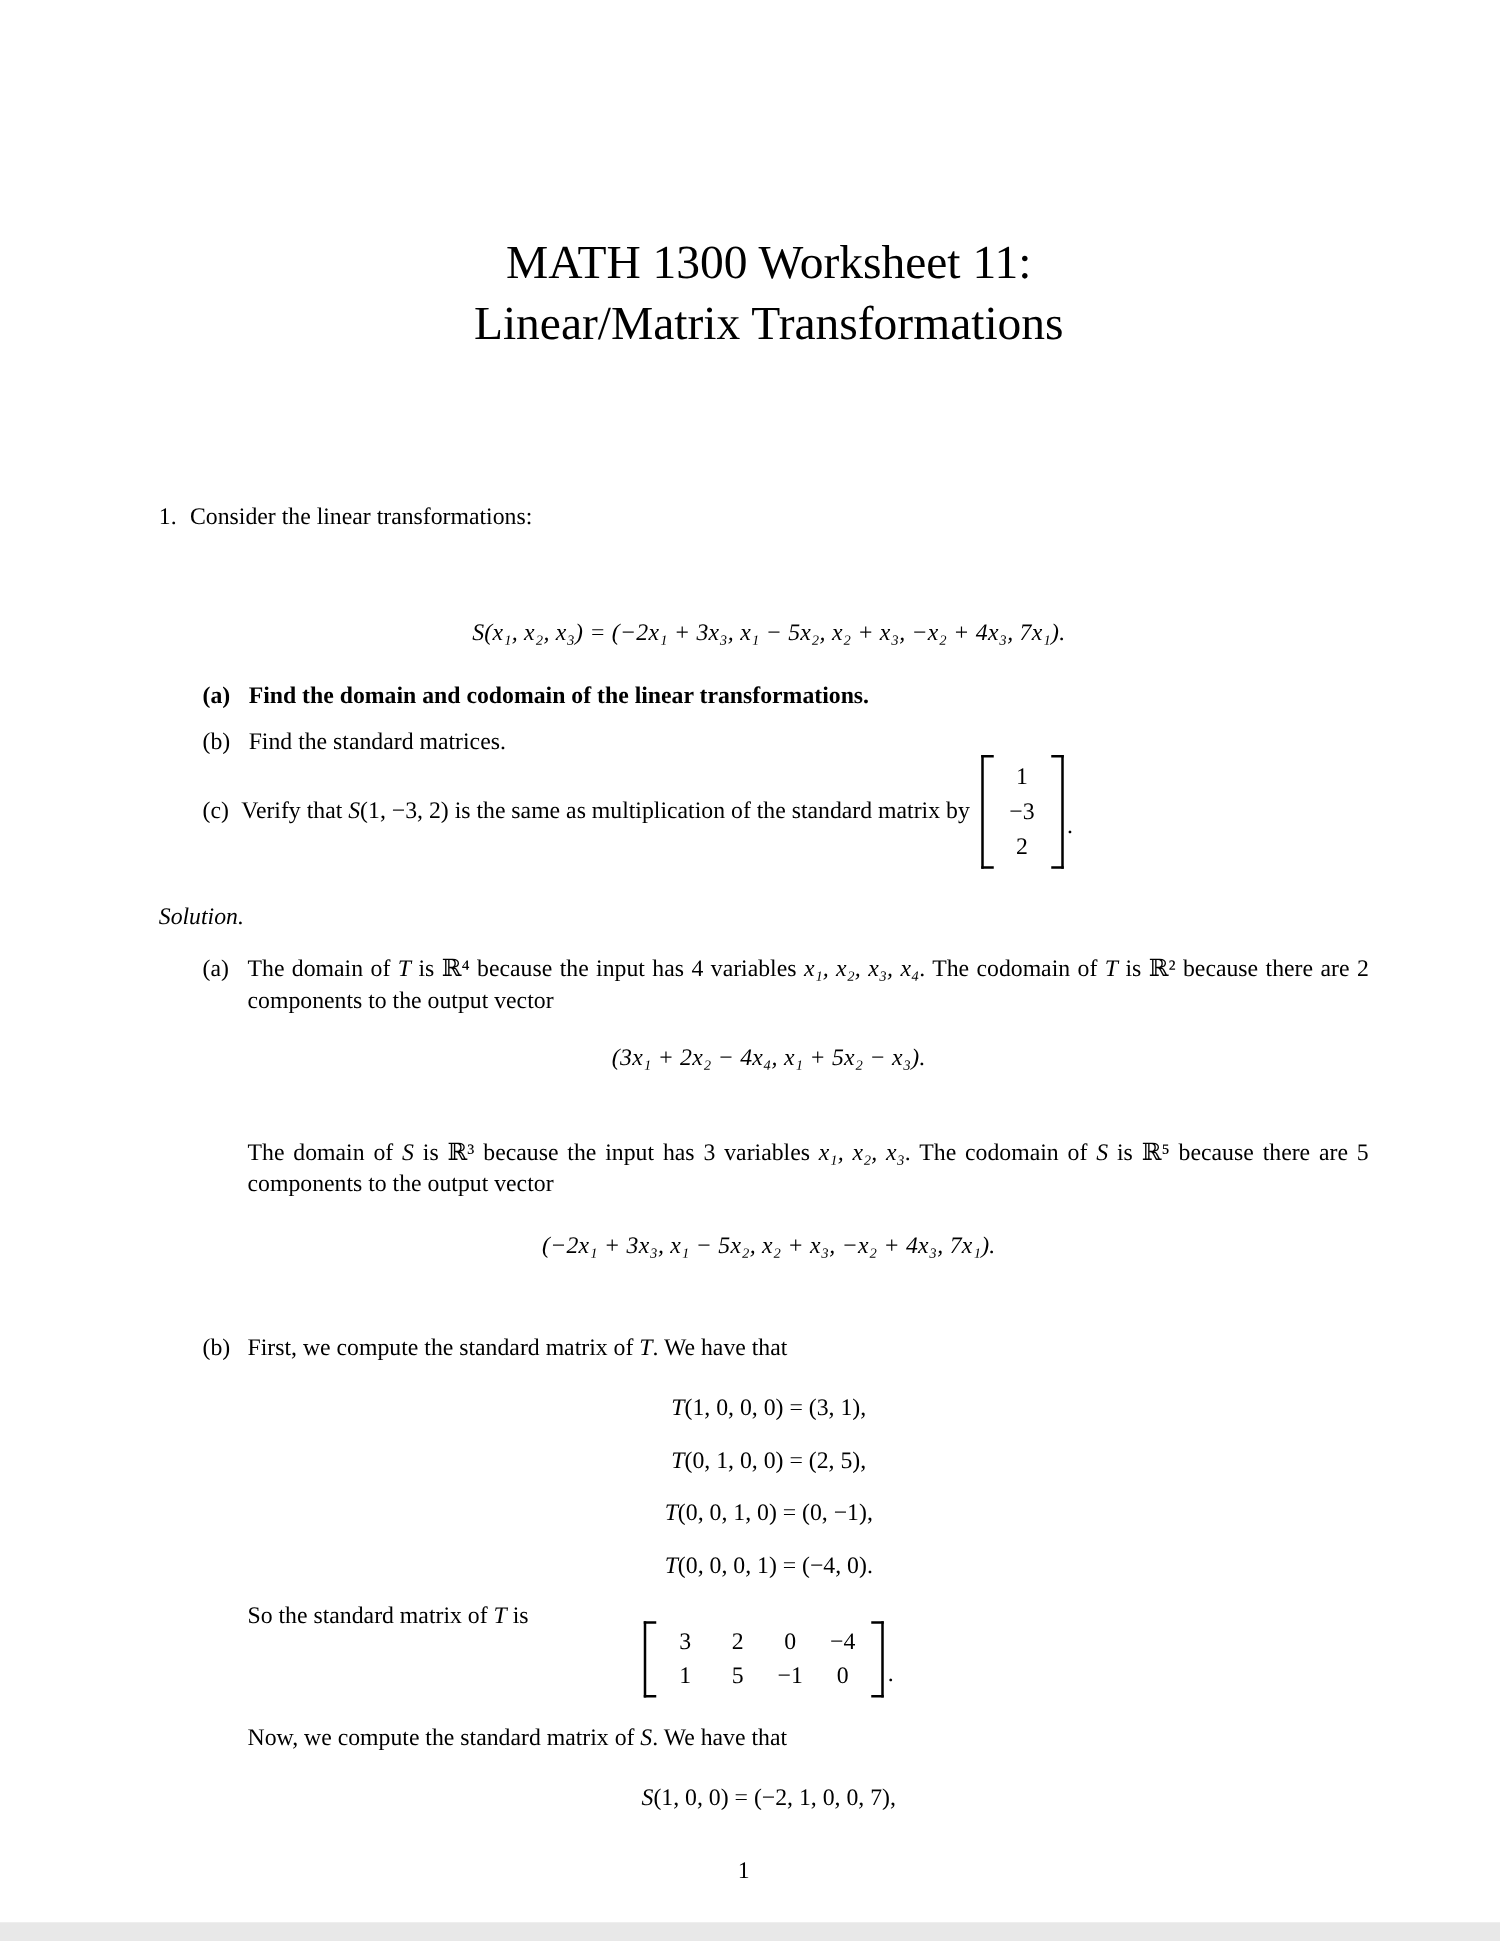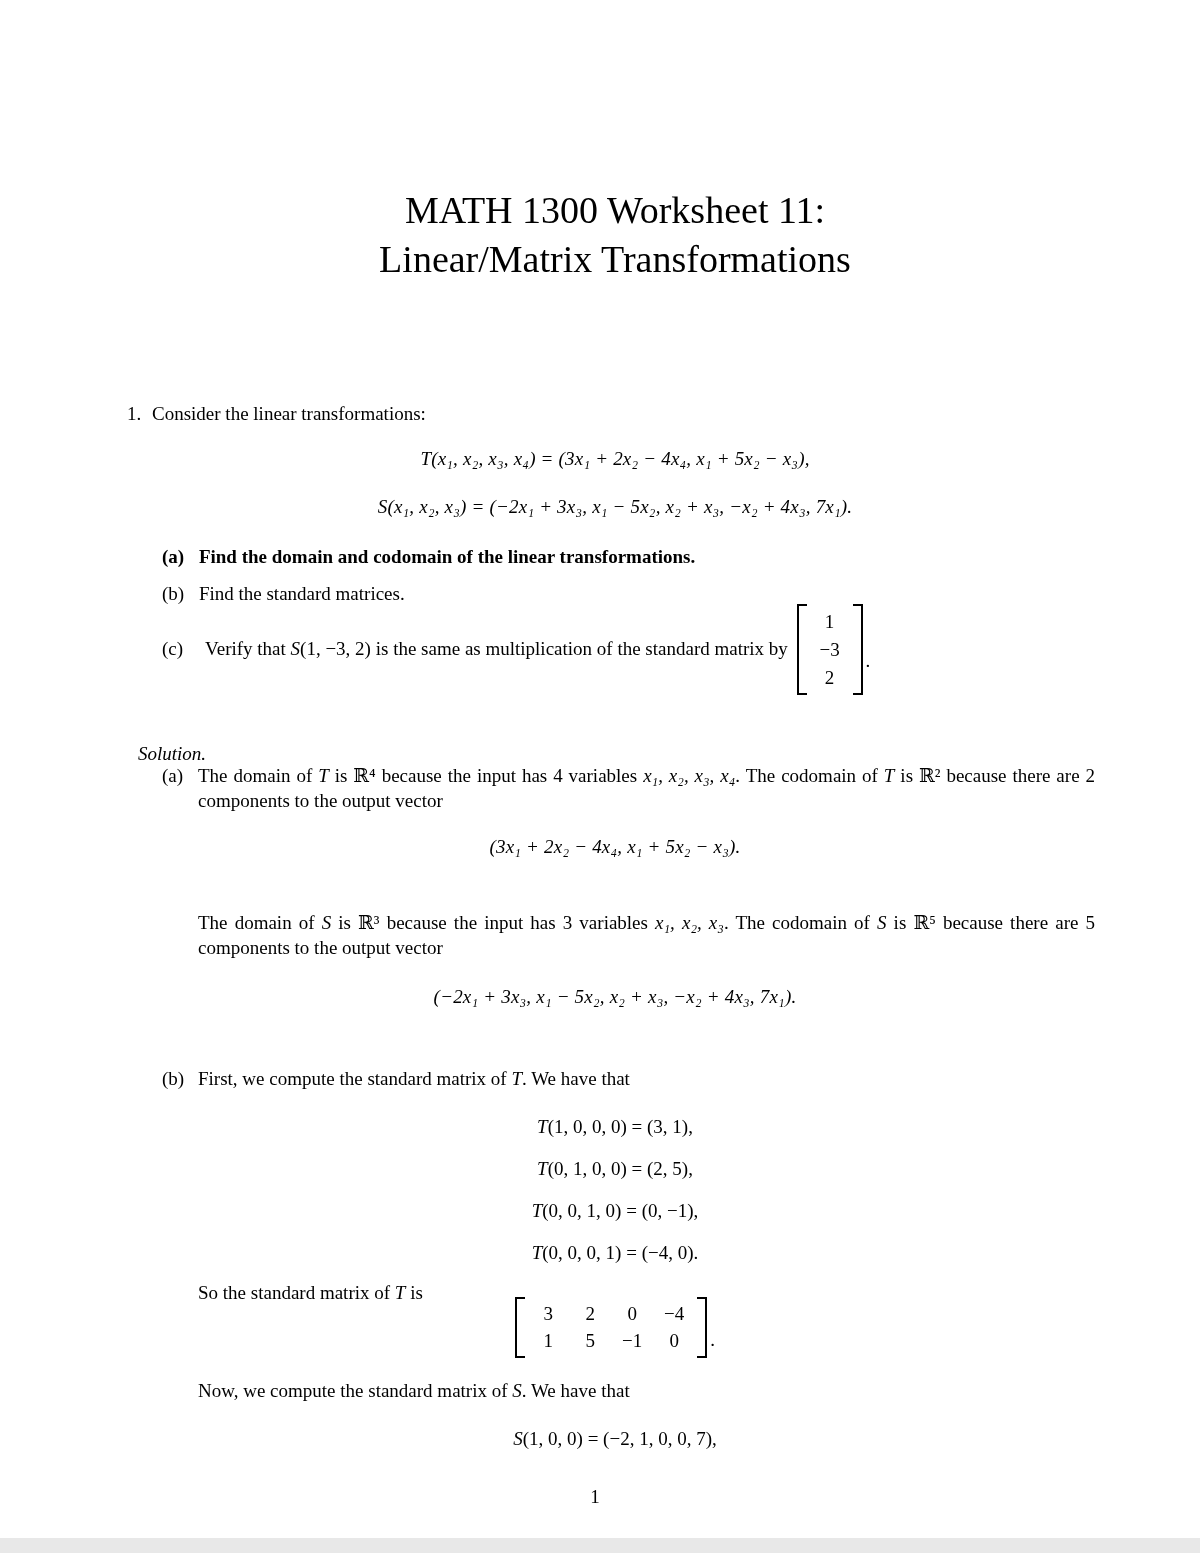--- a/index.html
+++ b/index.html
@@ -45,51 +45,50 @@
   <div class="abs title">
     <div>MATH 1300 Worksheet 11:</div>
     <div>Linear/Matrix Transformations</div>
   </div>
 
   <div class="abs body-line" style="left:127px;top:401px;">
     <span>1.</span>
     <span style="padding-left:6px;">Consider the linear transformations:</span>
   </div>
 
-  <div class="abs disp eq" style="top:448px;">T(x₁, x₂, x₃, x₄) = (3x₁ + 2x₂ − 4x₄, x₁ + 5x₂ − x₃),</div>
   <div class="abs disp eq" style="top:496px;">S(x₁, x₂, x₃) = (−2x₁ + 3x₃, x₁ − 5x₂, x₂ + x₃, −x₂ + 4x₃, 7x₁).</div>
 
   <div class="abs body-line" style="left:162px;top:544px;font-weight:bold;">
     <span>(a)</span>
     <span style="padding-left:10px;">Find the domain and codomain of the linear transformations.</span>
   </div>
   <div class="abs body-line" style="left:162px;top:581px;">
     <span>(b)</span>
     <span style="padding-left:10px;">Find the standard matrices.</span>
   </div>
 
   <div class="abs flexline" style="left:162px;top:605px;height:88px;">
     <span>(c)</span>
-    <span style="padding-left:22px;white-space:pre;">Verify that </span>
+    <span style="padding-left:10px;white-space:pre;">Verify that </span>
       <span class="it">S</span>
       <span style="white-space:pre;">(1, −3, 2)</span>
       <span style="white-space:pre;"> is the same as multiplication of the standard matrix by </span>
     <span class="mat vec" style="margin-left:4px;">
       <span class="brkL"></span>
       <span class="mbody cols1">
         <span class="mcell">1</span>
         <span class="mcell">−3</span>
         <span class="mcell">2</span>
       </span>
       <span class="brkR"></span>
     </span>
     <span class="period-low">.</span>
   </div>
 
-  <div class="abs it body-line" style="left:138px;top:721px;margin-top:20px;">Solution.</div>
+  <div class="abs it body-line" style="left:127px;top:721px;">Solution.</div>
 
   <div class="abs hang" style="top:763px;">
     <span class="plabel">(a)</span><span>The domain of </span><span class="it">T</span><span> is ℝ⁴ because the input has 4 variables </span><span class="it">x₁, x₂, x₃, x₄</span><span>. The codomain of </span><span class="it">T</span><span> is ℝ² because there are 2 components to the output vector</span>
   </div>
 
   <div class="abs disp eq" style="top:836px;">(3x₁ + 2x₂ − 4x₄, x₁ + 5x₂ − x₃).</div>
 
   <div class="abs hang" style="top:910px;">
     <span>The domain of </span><span class="it">S</span><span> is ℝ³ because the input has 3 variables </span><span class="it">x₁, x₂, x₃</span><span>. The codomain of </span><span class="it">S</span><span> is ℝ⁵ because there are 5 components to the output vector</span>
   </div>

